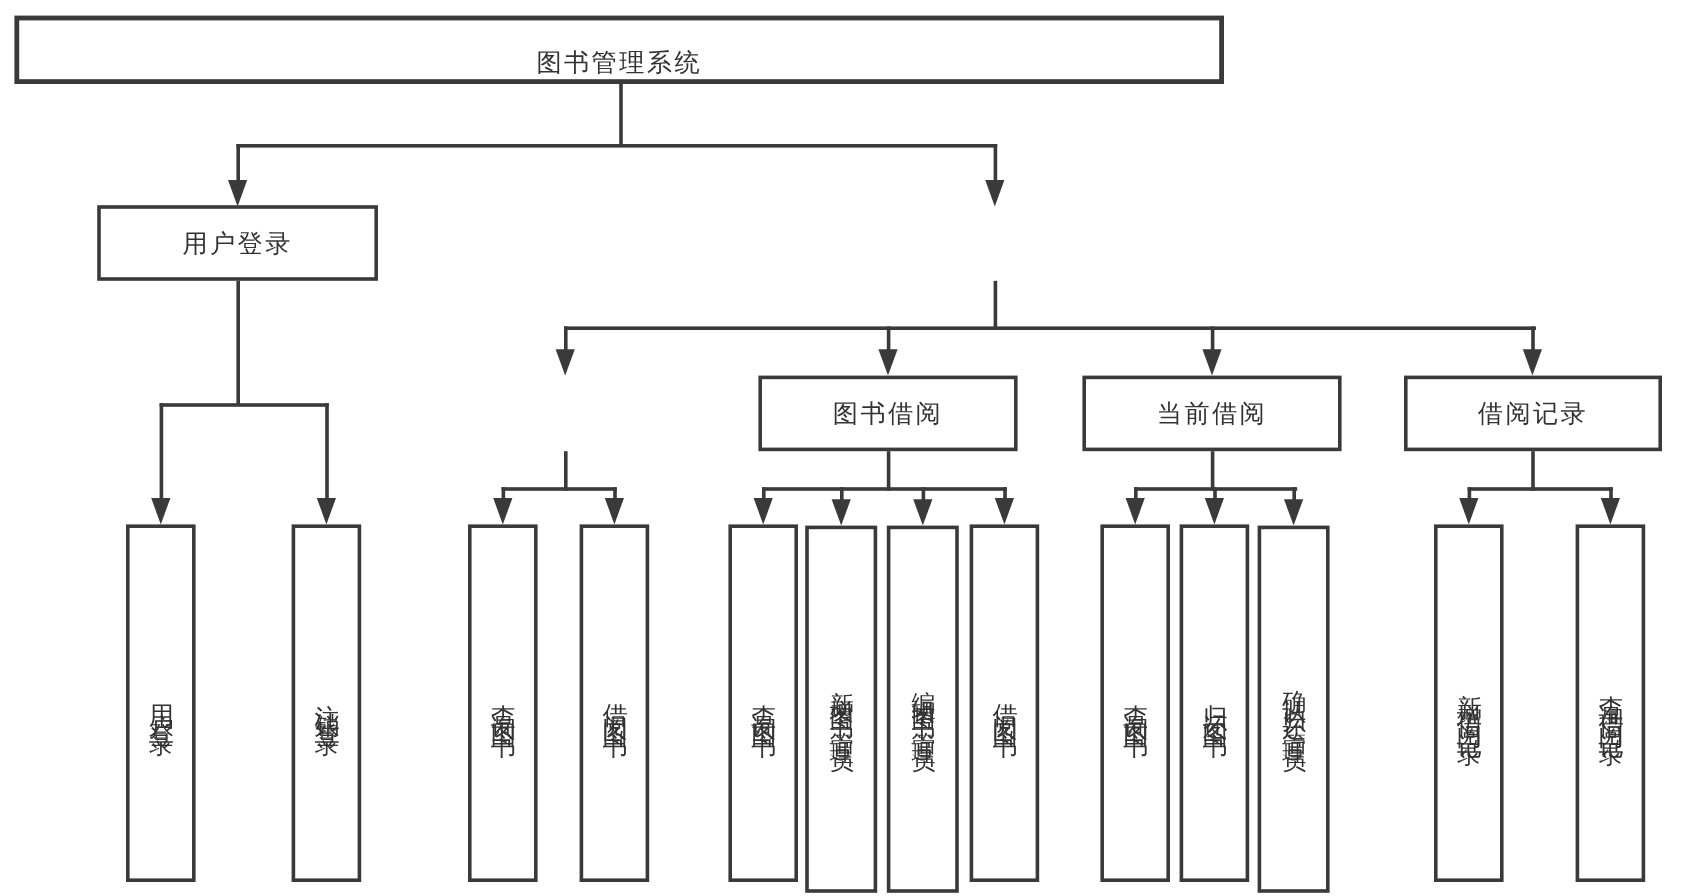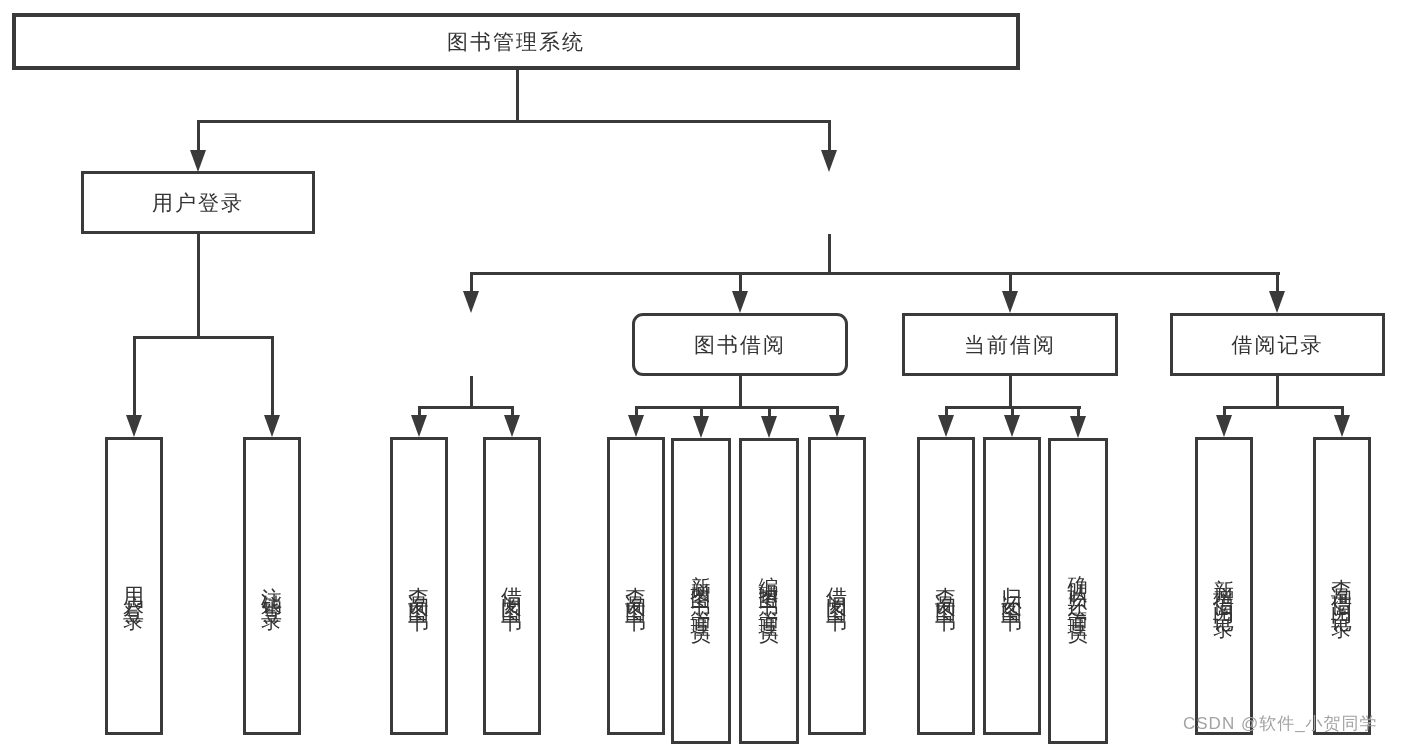--- a/index.html
+++ b/index.html
@@ -5,21 +5,21 @@
   html,body{margin:0;padding:0;background:#ffffff;}
   #canvas{
     position:relative;width:1405px;height:747px;background:#ffffff;overflow:hidden;
     font-family:"Liberation Sans","DejaVu Sans",sans-serif;
   }
   .box{
     position:absolute;box-sizing:border-box;border:3px solid #3a3a3a;background:#ffffff;
     display:flex;align-items:center;justify-content:center;
     font-size:21px;color:#333333;letter-spacing:2px;white-space:nowrap;
   }
-  .root{border-width:4px;}
+  .root{border-width:4px;align-items:flex-end;}
   .vbox{
     position:absolute;box-sizing:border-box;border:3px solid #3a3a3a;background:#ffffff;
     display:flex;align-items:center;justify-content:center;
     font-size:21px;color:#333333;
     writing-mode:vertical-rl;text-orientation:mixed;
     letter-spacing:8px;line-height:1;white-space:nowrap;
   }
   .vbox.admin{letter-spacing:7px;font-size:20px;}
   .hl,.vl{position:absolute;background:#3a3a3a;}
   .arr{
@@ -63,21 +63,21 @@
   <div class="hl" style="left:470px;top:272px;width:810px;height:3px;"></div>
   <div class="vl" style="left:470px;top:272px;width:3px;height:22px;"></div>
   <div class="arr" style="left:463px;top:291px;"></div>
   <div class="vl" style="left:739px;top:272px;width:3px;height:22px;"></div>
   <div class="arr" style="left:732px;top:291px;"></div>
   <div class="vl" style="left:1009px;top:272px;width:3px;height:22px;"></div>
   <div class="arr" style="left:1002px;top:291px;"></div>
   <div class="vl" style="left:1276px;top:272px;width:3px;height:22px;"></div>
   <div class="arr" style="left:1269px;top:291px;"></div>
 
-  <div class="box" style="left:632px;top:313px;width:216px;height:63px;border-radius:11px;">
+  <div class="box" style="left:632px;top:313px;width:216px;height:63px;">
     <span>图书借阅</span>
   </div>
   <div class="box" style="left:902px;top:313px;width:216px;height:63px;">
     <span>当前借阅</span>
   </div>
   <div class="box" style="left:1170px;top:313px;width:215px;height:63px;">
     <span>借阅记录</span>
   </div>
 
   <div class="vl" style="left:470px;top:376px;width:3px;height:33px;"></div>
@@ -151,15 +151,14 @@
     <span>确认归还（管理员）</span>
   </div>
 
   <div class="vbox" style="left:1195px;top:437px;width:58px;height:298px;">
     <span>新增借阅记录</span>
   </div>
   <div class="vbox" style="left:1313px;top:437px;width:58px;height:298px;">
     <span>查询借阅记录</span>
   </div>
 
-  <div class="watermark">CSDN @软件_小贺同学</div>
 
 </div>
 
 </body></html>

